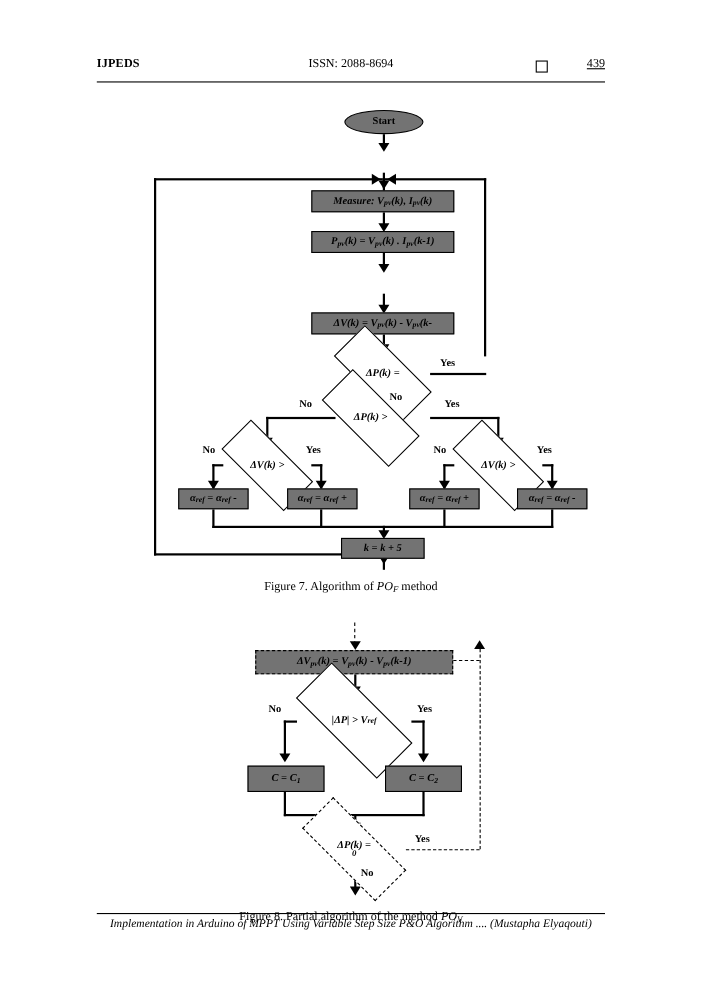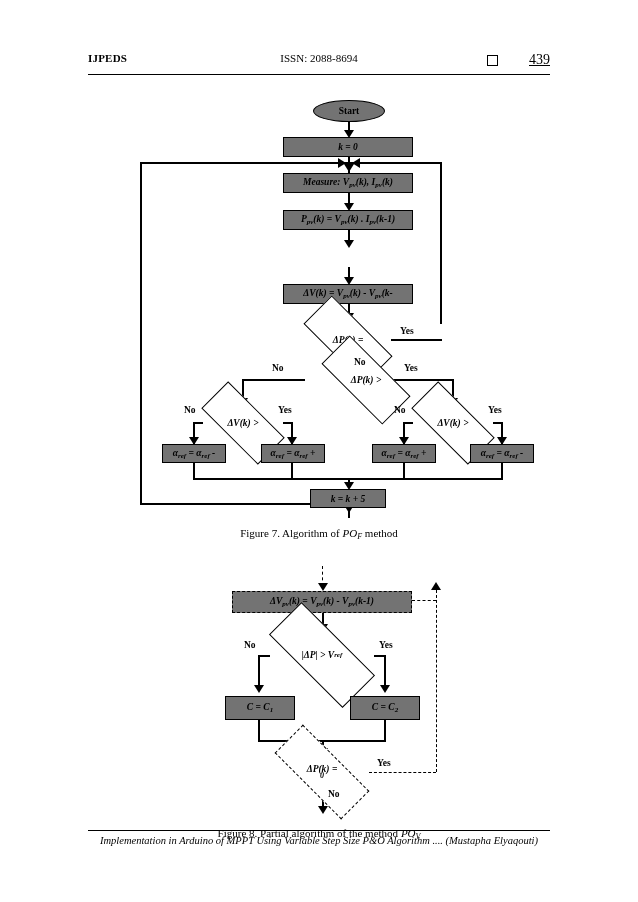--- a/index.html
+++ b/index.html
@@ -34,21 +34,21 @@
     position: absolute; left: 0; top: 0; width: 462px;
     text-align: center; font-size: 11px;
   }
   #page-header .hdr-box {
     position: absolute; right: 52px; top: 3px;
     width: 9px; height: 9px;
     border: 1.4px solid #000;
   }
   #page-header .hdr-right {
     position: absolute; right: 0; top: 0;
-    font-size: 14px;
+    font-size: 11px;
     text-decoration: underline;
   }
 
   
   .fig-caption {
     position: absolute;
     width: 638px;
     left: 0;
     text-align: center;
     font-size: 11px;
@@ -199,23 +199,20 @@
 </div>
 
 <div class="fc" style="left:0;top:0;width:638px;height:520px;">
 
   <div class="node terminal" style="left:313px;top:100px;width:72px;height:22px;">
     <span>Start</span>
   </div>
   <div class="ln v" style="left:348px;top:122px;height:12px;"></div>
   <div class="arr down" style="left:344px;top:130px;"></div>
 
-  <div class="node" style="left:283px;top:137px;width:130px;height:20px;">
-    <span>k = 0</span>
-  </div>
 
   <div class="ln v" style="left:348px;top:157px;height:14px;"></div>
   <div class="arr down" style="left:344px;top:164px;"></div>
 
   <div class="ln h" style="left:140px;top:162px;width:208px;"></div>
   <div class="arr right" style="left:338px;top:158px;"></div>
   <div class="ln v" style="left:140px;top:162px;height:343px;"></div>
   <div class="ln h" style="left:140px;top:503px;width:208px;"></div>
 
   <div class="ln v" style="left:440px;top:162px;height:162px;"></div>
@@ -250,21 +247,21 @@
     <div class="dlabel">ΔP(k) =</div>
   </div>
 
   <div class="ln h" style="left:391px;top:339px;width:51px;"></div>
   <div class="blabel" style="left:400px;top:326px;">Yes</div>
 
   <div class="ln v" style="left:348px;top:360px;height:22px;"></div>
   <div class="arr down" style="left:344px;top:374px;"></div>
   <div class="blabel" style="left:354px;top:357px;">No</div>
 
-  <div class="diamond" style="left:323px;top:360px;width:86px;height:40px;">
+  <div class="diamond" style="left:294px;top:360px;width:86px;height:40px;">
     <div class="dshape"></div>
     <div class="dlabel">ΔP(k) &gt;</div>
   </div>
 
   <div class="ln h" style="left:242px;top:379px;width:63px;"></div>
   <div class="ln v" style="left:242px;top:379px;height:25px;"></div>
   <div class="arr down" style="left:238px;top:398px;"></div>
   <div class="blabel" style="left:272px;top:363px;">No</div>
 
   <div class="ln h" style="left:391px;top:379px;width:63px;"></div>

